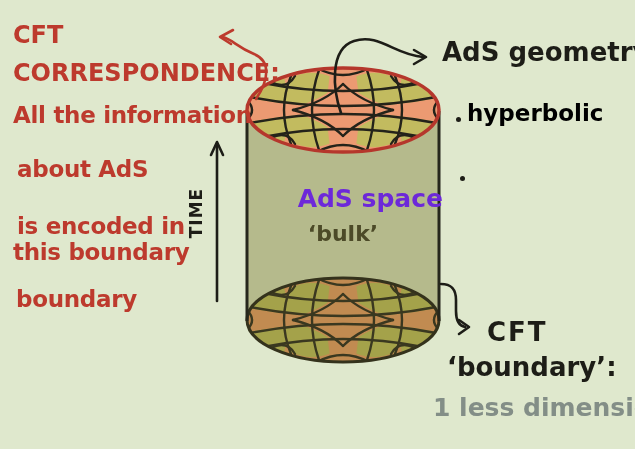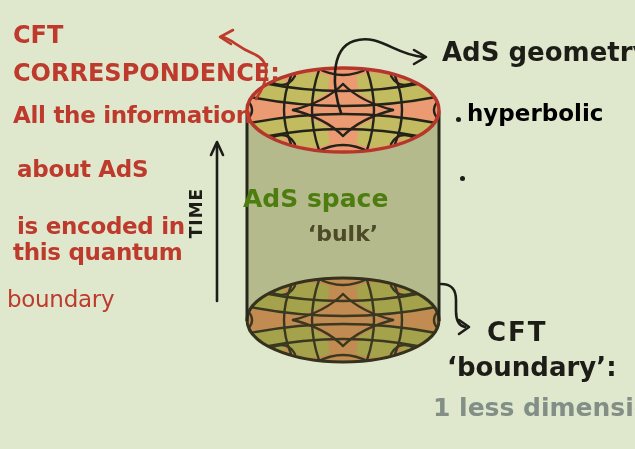--- a/index.html
+++ b/index.html
@@ -16,30 +16,30 @@
   .red{color:#bd3a2d;}
   .ink{color:#1d1d17;}
   .left-line{left:13px;font-size:23px;letter-spacing:-0.3px;font-weight:bold;}
   .left-title{font-size:24px;letter-spacing:0px;}
   .l0{top:21px;}
   .l1{top:59px;}
   .l2{top:102px;font-weight:600;}
   .l3{top:147px;left:17px;font-weight:600;margin-top:9px;}
   .l4{top:193px;left:17px;font-weight:600;margin-top:20px;}
   .l5{top:239px;font-weight:600;}
-  .l6{top:286px;left:7px;font-weight:400;}
+  .l6{top:286px;left:16px;font-weight:700;}
 
   .time-label{
     left:166px;top:203px;width:60px;text-align:center;
     font-size:17px;letter-spacing:1px;font-weight:600;color:#1d1d17;
     transform:rotate(-90deg);transform-origin:center center;
   }
 
-  .bulk1{left:243px;top:184px;width:200px;text-align:left;
-         font-size:25px;font-weight:bold;color:#4d7c0f;letter-spacing:0px;}
+  .bulk1{left:243px;top:184px;width:200px;text-align:right;
+         font-size:25px;font-weight:bold;color:#6d28d9;letter-spacing:0px;}
   .bulk2{left:243px;top:221px;width:200px;text-align:center;
          font-size:22px;font-weight:600;color:#4c4a28;}
 
   .geo-title{left:442px;top:37px;font-size:26px;font-weight:600;}
   .bullet-item{position:absolute;color:#000000;font-size:23px;font-weight:600;}
   .bullet-dot{position:absolute;width:5px;height:5px;border-radius:50%;background:#1d1d17;}
   .b1{left:467px;top:100px;}
   .d1{left:456px;top:117px;}
   .b2{left:472px;top:159px;width:135px;white-space:normal;text-align:center;line-height:32px;}
   .d2{left:460px;top:176px;}
@@ -164,21 +164,21 @@
       <path d="M 441,284 C 453,284 456,291 456,300 L 456,311 C 456,321 460,326 465,327"></path>
       <path d="M 459,320 L 469,327 L 459,334"></path>
     </g>
   </svg>
 
   <div class="txt red left-line left-title l0">CFT</div>
   <div class="txt red left-line l2">All the information</div>
   <div class="txt red left-line left-title l1">CORRESPONDENCE:</div>
   <div class="txt red left-line l3">about AdS</div>
   <div class="txt red left-line l4">is encoded in</div>
-  <div class="txt red left-line l5">this quantum</div>
+  <div class="txt red left-line l5">this boundary</div>
   <div class="txt red left-line l6">boundary</div>
 
   <div class="txt time-label">TIME</div>
 
   <div class="txt bulk1">AdS space</div>
   <div class="txt bulk2">‘bulk’</div>
 
   <div class="txt ink geo-title">AdS geometry:</div>
   <span class="bullet-dot d1"></span>
   <div class="bullet-item b1">hyperbolic</div>

